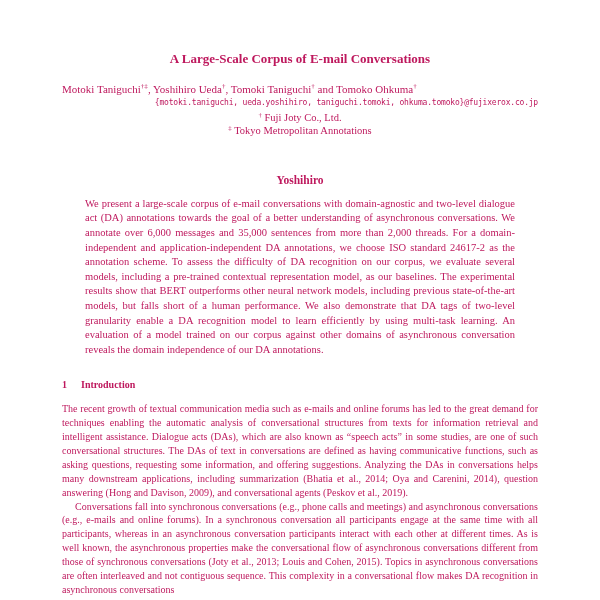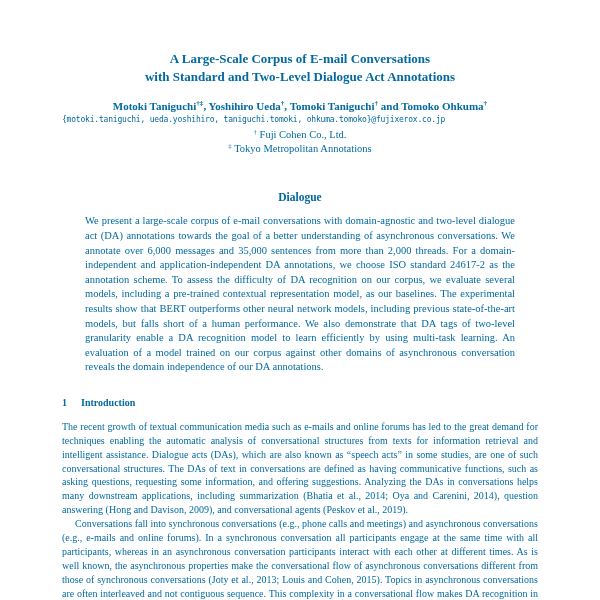--- a/index.html
+++ b/index.html
@@ -9,43 +9,42 @@
     width: 600px;
     height: 600px;
     overflow: hidden;
   }
   .page {
     box-sizing: border-box;
     width: 600px;
     height: 480px;
     padding: 50px 62px 4px 62px;
     font-family: "Liberation Serif", serif;
-    color: #0369a1;
+    color: #be185d;
     background: #ffffff;
   }
   .title {
     font-size: 13px;
     font-weight: bold;
     text-align: center;
     line-height: 1.35;
     margin: 0 0 15px 0;
   }
   .authors {
-    text-align: center;
-    font-weight: bold;
+    font-weight: normal;
     font-size: 11px;
     margin: 0 0 3px 0;
   }
   .authors sup, .affil sup {
     font-size: 65%;
     vertical-align: super;
     line-height: 0;
   }
   .emails {
-    text-align: left;
+    text-align: right;
     font-family: "DejaVu Sans Mono", monospace;
     font-size: 8px;
     letter-spacing: -0.2px;
     margin: 0 0 4px 0;
   }
   .affil {
     text-align: center;
     font-size: 10.5px;
     line-height: 1.3;
   }
@@ -80,37 +79,36 @@
     text-indent: 13px;
   }
 </style>
 </head>
 <body>
 
 <div class="page">
 
   <h1 class="title">
     <span>A Large-Scale Corpus of E-mail Conversations</span><br>
-    <span>with Standard and Two-Level Dialogue Act Annotations</span>
   </h1>
 
   <div class="authors">
     <span><span>Motoki Taniguchi</span><sup>†‡</sup><span>, </span></span><span><span>Yoshihiro Ueda</span><sup>†</sup><span>, </span></span><span><span>Tomoki Taniguchi</span><sup>†</sup><span> and </span></span><span><span>Tomoko Ohkuma</span><sup>†</sup></span>
   </div>
 
   <div class="emails">{motoki.taniguchi, ueda.yoshihiro, taniguchi.tomoki, ohkuma.tomoko}@fujixerox.co.jp</div>
 
   <div class="affil">
-    <sup>†</sup> <span>Fuji Cohen Co., Ltd.</span>
+    <sup>†</sup> <span>Fuji Joty Co., Ltd.</span>
   </div>
   <div class="affil">
     <sup>‡</sup> <span>Tokyo Metropolitan Annotations</span>
   </div>
 
-  <h2 class="abstract-heading">Dialogue</h2>
+  <h2 class="abstract-heading">Yoshihiro</h2>
 
   <p class="abstract-body">We present a large-scale corpus of e-mail conversations with domain-agnostic and two-level dialogue act (DA) annotations towards the goal of a better understanding of asynchronous conversations. We annotate over 6,000 messages and 35,000 sentences from more than 2,000 threads. For a domain-independent and application-independent DA annotations, we choose ISO standard 24617-2 as the annotation scheme. To assess the difficulty of DA recognition on our corpus, we evaluate several models, including a pre-trained contextual representation model, as our baselines. The experimental results show that BERT outperforms other neural network models, including previous state-of-the-art models, but falls short of a human performance. We also demonstrate that DA tags of two-level granularity enable a DA recognition model to learn efficiently by using multi-task learning. An evaluation of a model trained on our corpus against other domains of asynchronous conversation reveals the domain independence of our DA annotations.</p>
 
   <h3 class="section-heading">
     <span>1</span><span class="sec-gap"></span><span>Introduction</span>
   </h3>
 
   <p class="body-par">The recent growth of textual communication media such as e-mails and online forums has led to the great demand for techniques enabling the automatic analysis of conversational structures from texts for information retrieval and intelligent assistance. Dialogue acts (DAs), which are also known as “speech acts” in some studies, are one of such conversational structures. The DAs of text in conversations are defined as having communicative functions, such as asking questions, requesting some information, and offering suggestions. Analyzing the DAs in conversations helps many downstream applications, including summarization (Bhatia et al., 2014; Oya and Carenini, 2014), question answering (Hong and Davison, 2009), and conversational agents (Peskov et al., 2019).</p>
   <p class="body-par indent">Conversations fall into synchronous conversations (e.g., phone calls and meetings) and asynchronous conversations (e.g., e-mails and online forums). In a synchronous conversation all participants engage at the same time with all participants, whereas in an asynchronous conversation participants interact with each other at different times. As is well known, the asynchronous properties make the conversational flow of asynchronous conversations different from those of synchronous conversations (Joty et al., 2013; Louis and Cohen, 2015). Topics in asynchronous conversations are often interleaved and not contiguous sequence. This complexity in a conversational flow makes DA recognition in asynchronous conversations</p>
 

